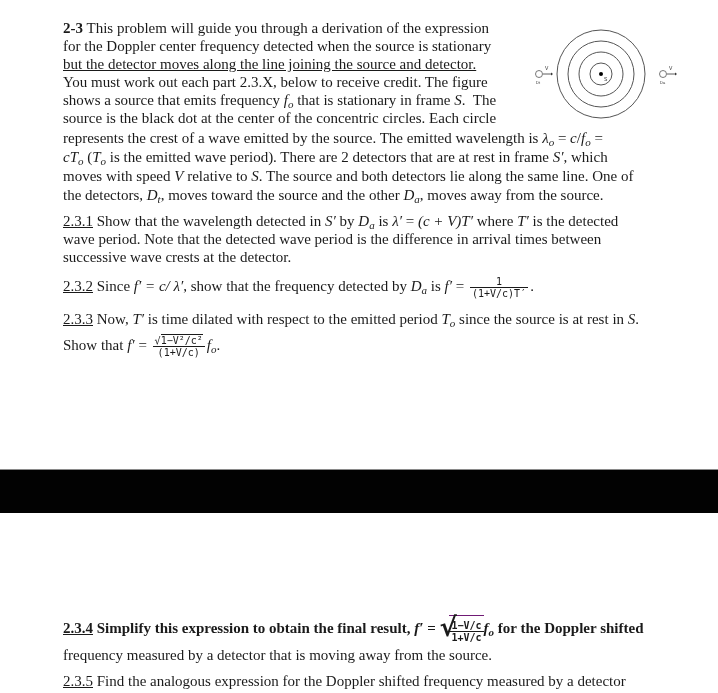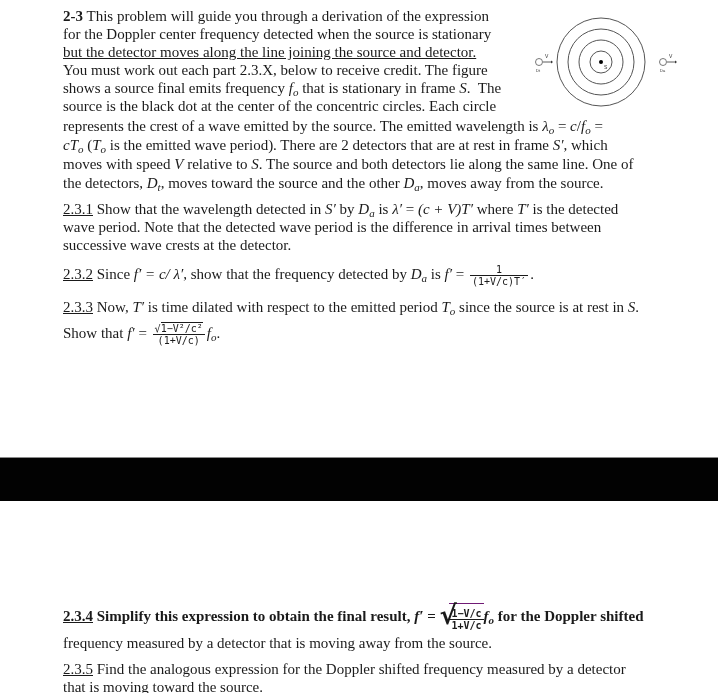--- a/index.html
+++ b/index.html
@@ -1,18 +1,18 @@
 <!DOCTYPE html>
 <html><head>
 <meta charset="utf-8">
 <style>
   html, body { margin:0; padding:0; }
   body { width:718px; height:693px; background:#ffffff; position:relative; overflow:hidden;
          font-family:"Liberation Serif", serif; color:#1a1a1a; }
-  .page { position:absolute; left:0; top:0; width:718px; height:573px; }
+  .page { position:absolute; left:0; top:12px; width:718px; height:573px; }
   .line { position:absolute; left:63px; font-size:15px; line-height:18px; white-space:nowrap; }
   .b { font-weight:bold; }
   .i { font-style:italic; }
   .u { text-decoration:underline; }
   .sub { font-size:11px; vertical-align:-3px; font-style:italic; }
   .frac { display:inline-block; vertical-align:middle; text-align:center; font-size:10px; line-height:11px; font-family:"DejaVu Sans Mono", monospace; margin:0 2px; }
   .frac .num { display:block; border-bottom:1px solid #1a1a1a; padding:0 2px; }
   .frac .den { display:block; padding:0 2px; }
   .sqrt { display:inline-block; vertical-align:middle; position:relative; padding-left:10px; }
   .sqrt .rad { position:absolute; left:0; top:-1px; font-size:26px; line-height:26px; font-family:"DejaVu Sans", sans-serif; }
@@ -26,21 +26,21 @@
 <div class="page">
 
   <div class="line" style="top:7px;">
     <span class="b">2-3</span>
     <span>This problem will guide you through a derivation of the expression</span>
   </div>
   <div class="line" style="top:25px;">for the Doppler center frequency detected when the source is stationary</div>
   <div class="line" style="top:43px;text-decoration:underline;">but the detector moves along the line joining the source and detector.</div>
   <div class="line" style="top:61px;">You must work out each part 2.3.X, below to receive credit.  The figure</div>
   <div class="line" style="top:79px;">
-    <span>shows a source final emits frequency</span>
+    <span>shows a source that emits frequency</span>
     <span class="i">f</span><span class="sub">o</span>
     <span>that is stationary in frame</span>
     <span class="i">S</span>.&nbsp;
     <span>The</span>
   </div>
   <div class="line" style="top:117px;">
     <span>represents the crest of a wave emitted by the source.  The emitted wavelength is</span>
     <span class="i">λ</span><span class="sub">o</span><span> = </span><span class="i">c</span><span>/</span><span class="i">f</span><span class="sub">o</span><span> = </span>
   </div>
   <div class="line" style="top:97px;">source is the black dot at the center of the concentric circles.  Each circle</div>

